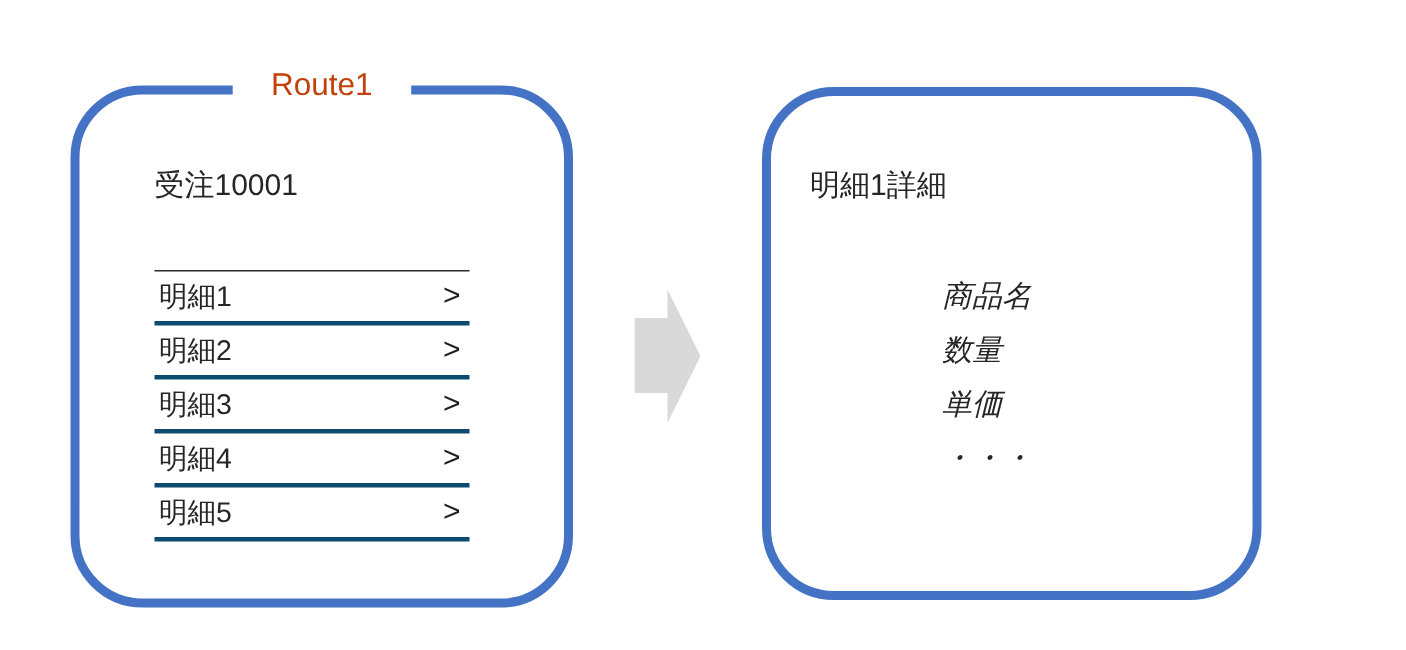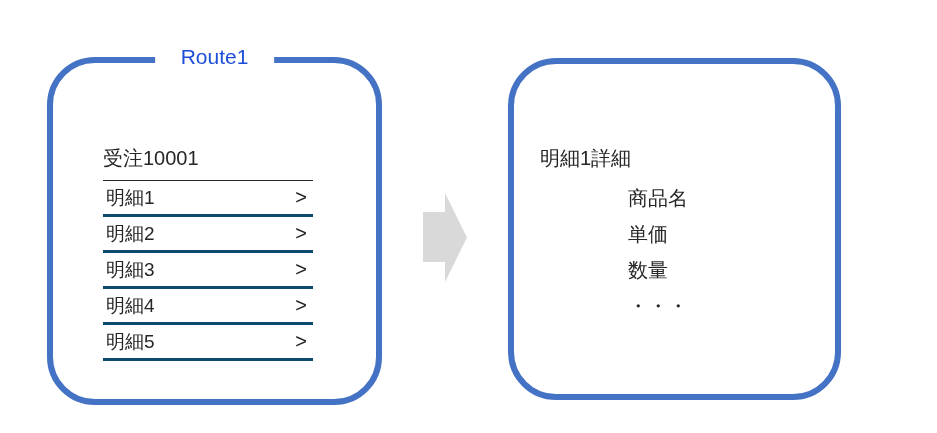--- a/index.html
+++ b/index.html
@@ -26,30 +26,29 @@
   .screen-label {
     position: absolute;
     top: -20px;
     left: 50%;
     transform: translateX(-50%);
     background: #ffffff;
     padding: 0 26px;
     height: 28px;
     line-height: 28px;
     font-size: 21px;
-    color: #1d4ed8;
+    color: #c2410c;
     white-space: nowrap;
   }
   .screen-heading {
     position: absolute;
     font-size: 20px;
     line-height: 26px;
     color: #262626;
     white-space: nowrap;
-    margin-top: 34px;
   }
   .screen1 .screen-heading { left: 50px; top: 48px; }
   .screen2 .screen-heading { left: 26px; top: 47px; }
   .detail-list {
     position: absolute;
     left: 50px;
     top: 117px;
     width: 210px;
     list-style: none;
     border-top: 1px solid #2b2b2b;
@@ -71,20 +70,21 @@
     color: #1f1f1f;
   }
   .fields {
     position: absolute;
     left: 114px;
     top: 116px;
     font-size: 20px;
     line-height: 36px;
     color: #262626;
     white-space: nowrap;
+    font-style: italic;
   }
   .arrow-icon {
     position: absolute;
     left: 423px;
     top: 193px;
     width: 45px;
     height: 90px;
   }
 </style>
 </head>
@@ -120,19 +120,19 @@
   </section>
 
   <svg class="arrow-icon" viewBox="0 0 45 90" aria-hidden="true">
     <polygon points="0,19 22,19 22,0 44,44.5 22,89 22,69 0,69" fill="#D9D9D9"></polygon>
   </svg>
 
   <section class="screen screen2">
     <div class="screen-heading">明細1詳細</div>
     <div class="fields">
       <div class="field">商品名</div>
+      <div class="field">数量</div>
       <div class="field">単価</div>
-      <div class="field">数量</div>
       <div class="field">・・・</div>
     </div>
   </section>
 
 </div>
 
 </body></html>

